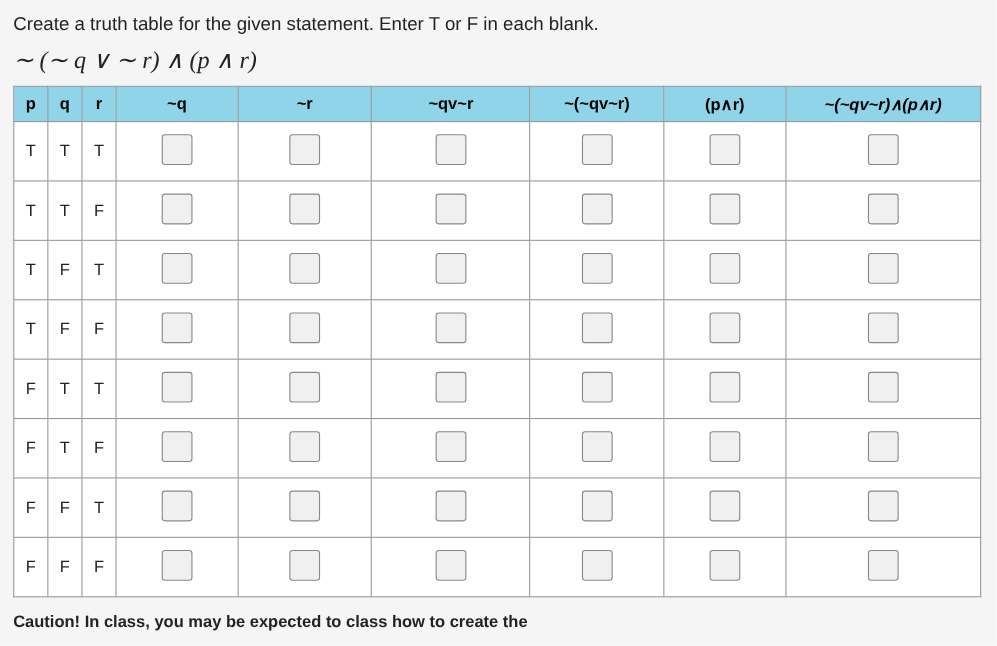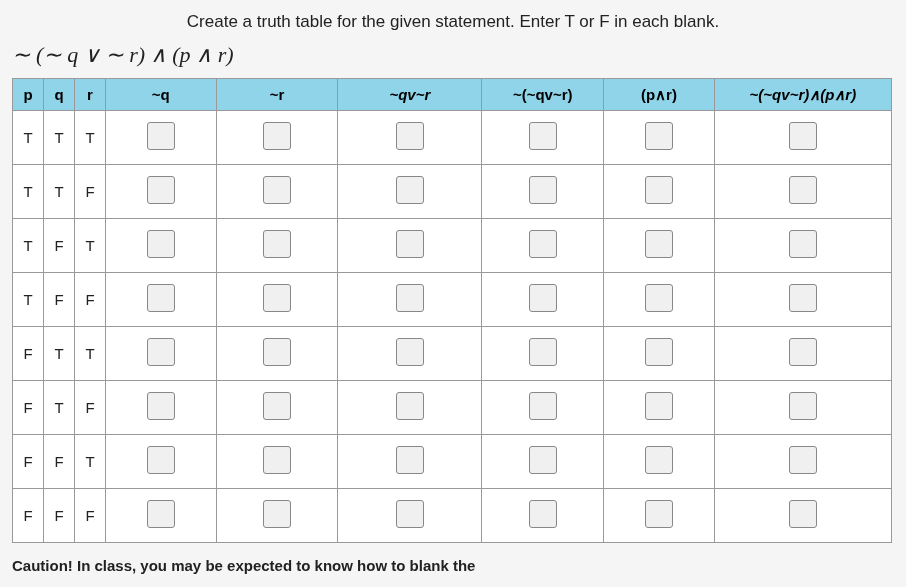--- a/index.html
+++ b/index.html
@@ -7,21 +7,20 @@
       font-family: Arial, Helvetica, sans-serif;
       background: #f5f5f5;
       width: 906px;
       height: 587px;
       padding: 12px;
       color: #222;
     }
     .instruction {
       font-size: 17px;
       margin-bottom: 10px;
-      text-align: center;
     }
     .formula {
       font-size: 22px;
       font-family: 'Times New Roman', serif;
       margin-bottom: 10px;
       font-style: italic;
     }
     table {
       border-collapse: collapse;
       width: 880px;
@@ -36,21 +35,21 @@
     }
     th {
       background: #8fd4e8;
       color: #000;
       font-weight: bold;
       height: 32px;
     }
     th.small { width: 28px; }
     th.col-q { width: 100px; }
     th.col-r { width: 110px; }
-    th.col-qvr { width: 130px; font-style: italic; }
+    th.col-qvr { width: 130px; }
     th.col-nqvr { width: 110px; }
     th.col-par { width: 100px; }
     th.col-final { width: 160px; font-style: italic; }
     td { height: 54px; }
     td.letter { font-weight: normal; }
     .input-box {
       display: inline-block;
       width: 28px;
       height: 28px;
       border: 1px solid #888;
@@ -169,13 +168,13 @@
         <td><span class="input-box"></span></td>
         <td><span class="input-box"></span></td>
         <td><span class="input-box"></span></td>
         <td><span class="input-box"></span></td>
         <td><span class="input-box"></span></td>
         <td><span class="input-box"></span></td>
       </tr>
     </tbody>
 </table>
 
-<div class="caution">Caution!  In class, you may be expected to know how to blank the</div>
+<div class="caution">Caution!  In class, you may be expected to class how to create the</div>
 
 </body></html>

